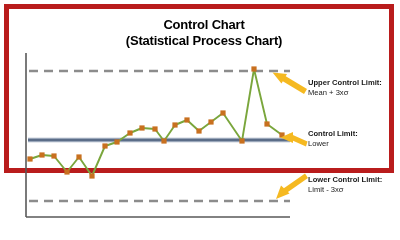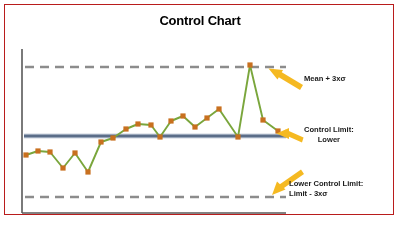--- a/index.html
+++ b/index.html
@@ -6,23 +6,23 @@
   html,body{margin:0;padding:0;}
   body{
     width:400px;height:225px;
     background:#ffffff;
     font-family:"Liberation Sans", sans-serif;
     overflow:hidden;
   }
   #card{
     position:absolute;
     left:4px;top:4px;
-    width:390px;height:211px;
+    width:390px;height:169px;
     background:#ffffff;
-    border:1px solid #b91c1c;
+    border:5px solid #b91c1c;
     box-sizing:border-box;
   }
   #title{
     position:absolute;
     left:0;top:8px;
     width:390px;
     text-align:center;
     color:#000000;
     font-weight:bold;
     font-size:13px;
@@ -36,32 +36,33 @@
     width:390px;height:215px;
   }
   .lab{
     position:absolute;
     color:#1a1a1a;
     font-size:7.6px;
     line-height:9.6px;
     white-space:nowrap;
   }
   .lab .hd{display:block;font-weight:bold;}
-  .lab .sb{display:block;font-weight:bold;}
+  .lab .sb{display:block;font-weight:normal;}
   #lab-ucl{left:299px;top:69px;}
-  #lab-cl{left:299px;top:120px;text-align:center;}
-  #lab-lcl{left:284px;top:166px;margin-top:8px;}
+  #lab-cl{left:299px;top:120px;}
+  #lab-lcl{left:299px;top:166px;}
 </style>
 </head>
 <body>
 
 <div id="card">
 
   <div id="title">
     <span class="line">Control Chart</span>
+    <span class="line">(Statistical Process Chart)</span>
   </div>
 
   <svg id="plot" viewBox="0 0 390 215">
     <g id="axes">
       <line id="y-axis" x1="17" y1="44" x2="17" y2="208" stroke="#595959" stroke-width="1.6"></line>
       <line id="x-axis" x1="17" y1="208" x2="281" y2="208" stroke="#595959" stroke-width="1.6"></line>
     </g>
 
     <g id="reference-lines">
       <line id="ucl-line" x1="20" y1="62" x2="281" y2="62" stroke="#8c8c8c" stroke-width="2.4" stroke-dasharray="9 6"></line>
@@ -107,20 +108,21 @@
         <polygon points="271.5,128.5 284,123 284,134"></polygon>
       </g>
       <g>
         <polygon points="299,169 277.5,184 274.5,179.5 296,164.5"></polygon>
         <polygon points="267,190 272,176.5 280.5,184.5"></polygon>
       </g>
     </g>
   </svg>
 
   <div class="lab" id="lab-ucl">
+    <span class="hd">Upper Control Limit:</span>
     <span class="sb">Mean + 3xσ</span>
   </div>
 
   <div class="lab" id="lab-cl">
     <span class="hd">Control Limit:</span>
     <span class="sb">Lower</span>
   </div>
 
   <div class="lab" id="lab-lcl">
     <span class="hd">Lower Control Limit:</span>

